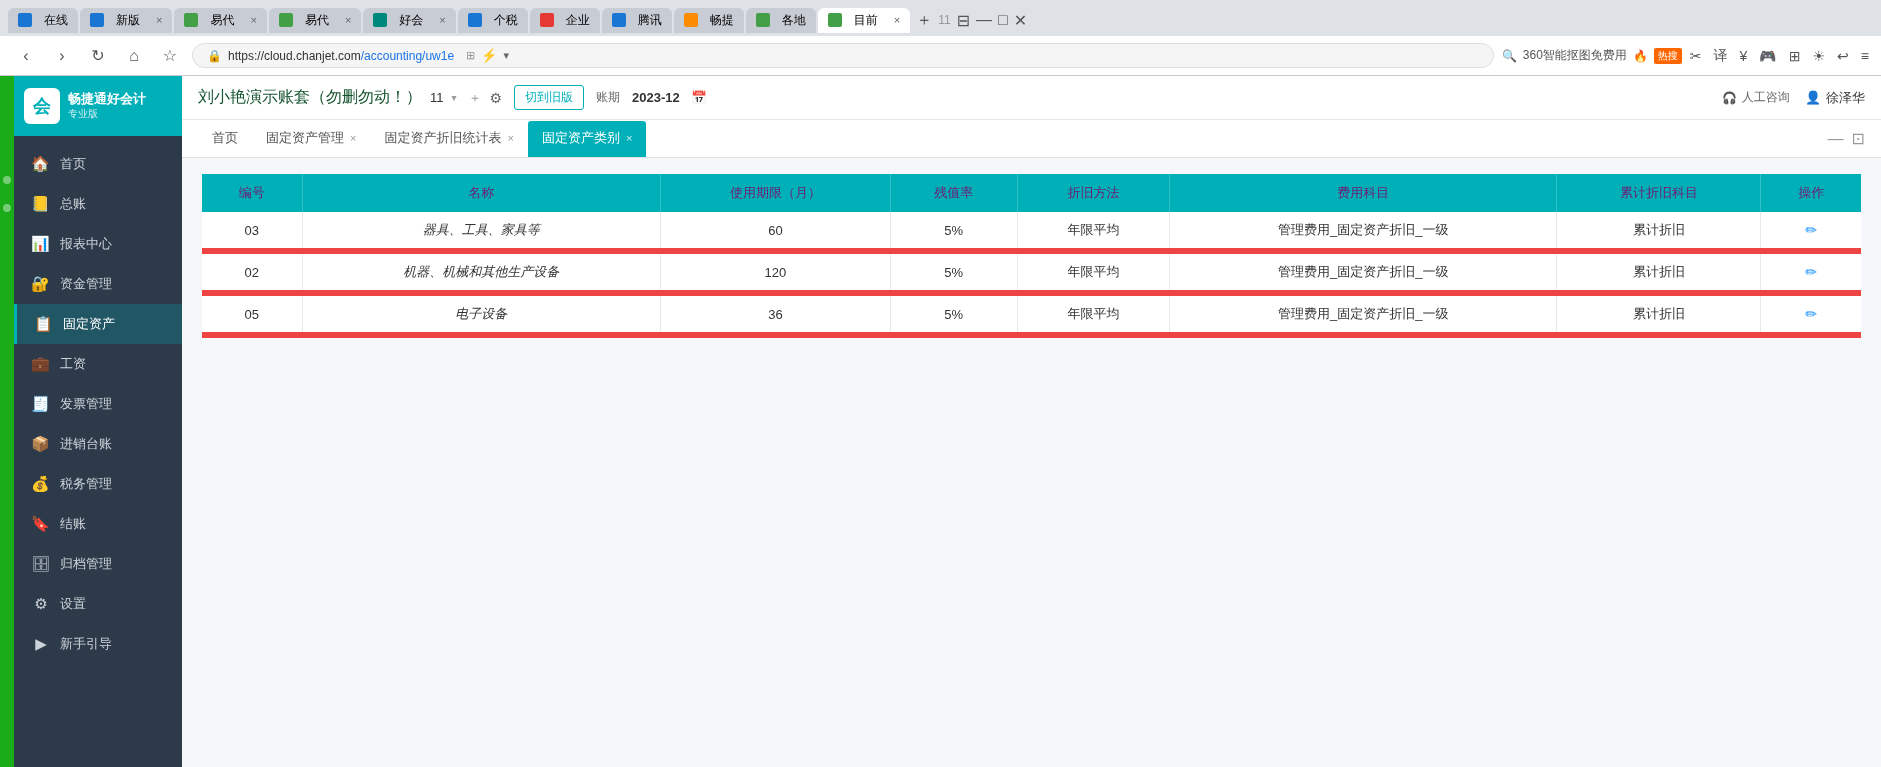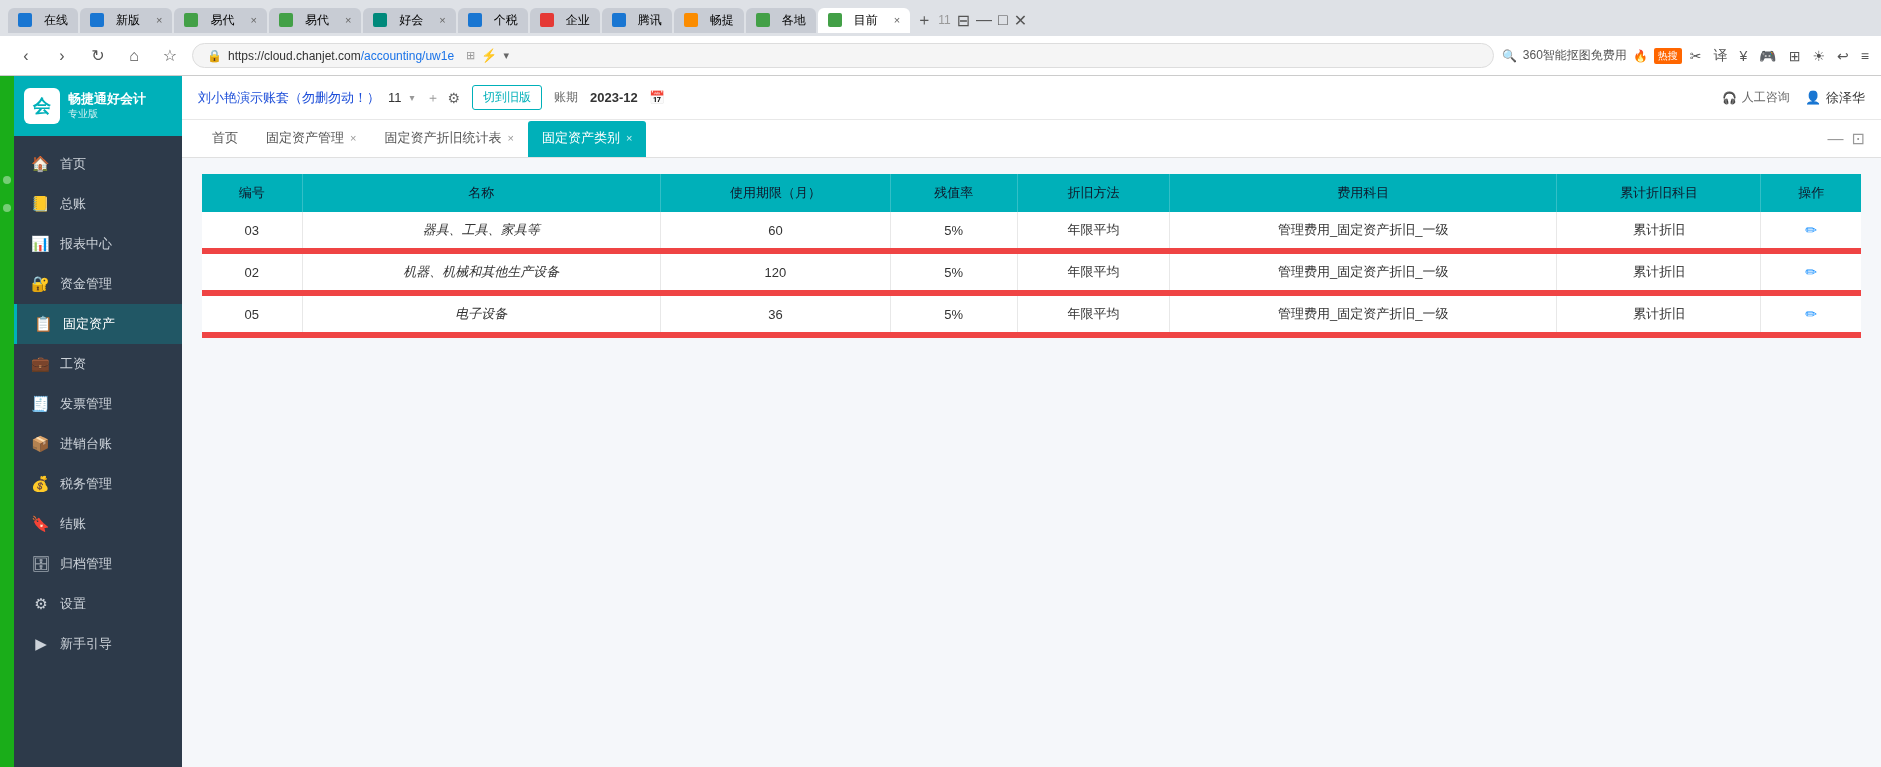--- a/index.html
+++ b/index.html
@@ -36,21 +36,21 @@
     .nav-icon { width: 18px; height: 18px; display: flex; align-items: center; justify-content: center; font-size: 15px; flex-shrink: 0; }
     .left-edge { width: 14px; background: #1aad19; flex-shrink: 0; display: flex; flex-direction: column; align-items: center; padding-top: 100px; gap: 20px; }
     .edge-dot { width: 8px; height: 8px; background: rgba(255,255,255,0.4); border-radius: 50%; }
 
     
     .main-content { flex: 1; display: flex; flex-direction: column; overflow: hidden; background: #f5f7fa; }
 
     
     .app-header { background: #fff; border-bottom: 1px solid #e8e8e8; padding: 0 16px; height: 44px; display: flex; align-items: center; gap: 12px; }
     .user-info { display: flex; align-items: center; gap: 8px; font-size: 13px; color: #333; }
-    .company-name { color: #1d4ed8; font-size: 13px; }
+    .company-name { color: #14532d; font-size: 16px; }
     .period-label { color: #666; font-size: 12px; }
     .period-value { color: #333; font-weight: bold; font-size: 13px; }
     .calendar-icon { color: #00b0b9; }
     .header-actions { margin-left: auto; display: flex; align-items: center; gap: 16px; }
     .service-btn { display: flex; align-items: center; gap: 4px; color: #666; font-size: 12px; cursor: pointer; }
     .user-btn { display: flex; align-items: center; gap: 4px; color: #333; font-size: 13px; cursor: pointer; }
     .switch-btn { border: 1px solid #00b0b9; color: #00b0b9; padding: 3px 10px; border-radius: 3px; font-size: 12px; cursor: pointer; }
     .dropdown-arrow { color: #999; font-size: 10px; }
     .gear-btn { color: #666; cursor: pointer; font-size: 14px; }
 
@@ -64,21 +64,21 @@
     
     .page-content { flex: 1; padding: 16px 20px; overflow-y: auto; }
     .page-title-bar { display: flex; align-items: center; justify-content: space-between; margin-bottom: 14px; }
     .page-title { font-size: 18px; color: #333; font-weight: 500; }
     .action-buttons { display: flex; gap: 8px; }
     .btn-add { background: #5cb85c; color: #fff; border: none; padding: 6px 16px; border-radius: 3px; font-size: 13px; cursor: pointer; display: flex; align-items: center; gap: 4px; }
     .btn-refresh { background: #fff; border: 1px solid #ddd; color: #555; padding: 6px 12px; border-radius: 3px; font-size: 13px; cursor: pointer; display: flex; align-items: center; gap: 4px; }
 
     
     .data-table { width: 100%; border-collapse: collapse; background: #fff; }
-    .data-table thead tr { background: #00b0b9; color: #0f172a; }
+    .data-table thead tr { background: #00b0b9; color: #701a75; }
     .data-table thead th { padding: 10px 12px; text-align: center; font-size: 13px; font-weight: 500; border-right: 1px solid rgba(255,255,255,0.2); }
     .data-table thead th:last-child { border-right: none; }
     .data-table tbody tr { border-bottom: 6px solid #ef4444; }
     .data-table tbody td { padding: 9px 12px; text-align: center; font-size: 13px; color: #333; border-right: 1px solid #e8e8e8; }
     .data-table tbody td:last-child { border-right: none; }
     .td-code { color: #1890ff; text-align: center; }
     .td-name { text-align: left; padding-left: 16px; font-style: italic; }
     .edit-icon { color: #1890ff; cursor: pointer; font-size: 14px; }
   </style>
 </head>

